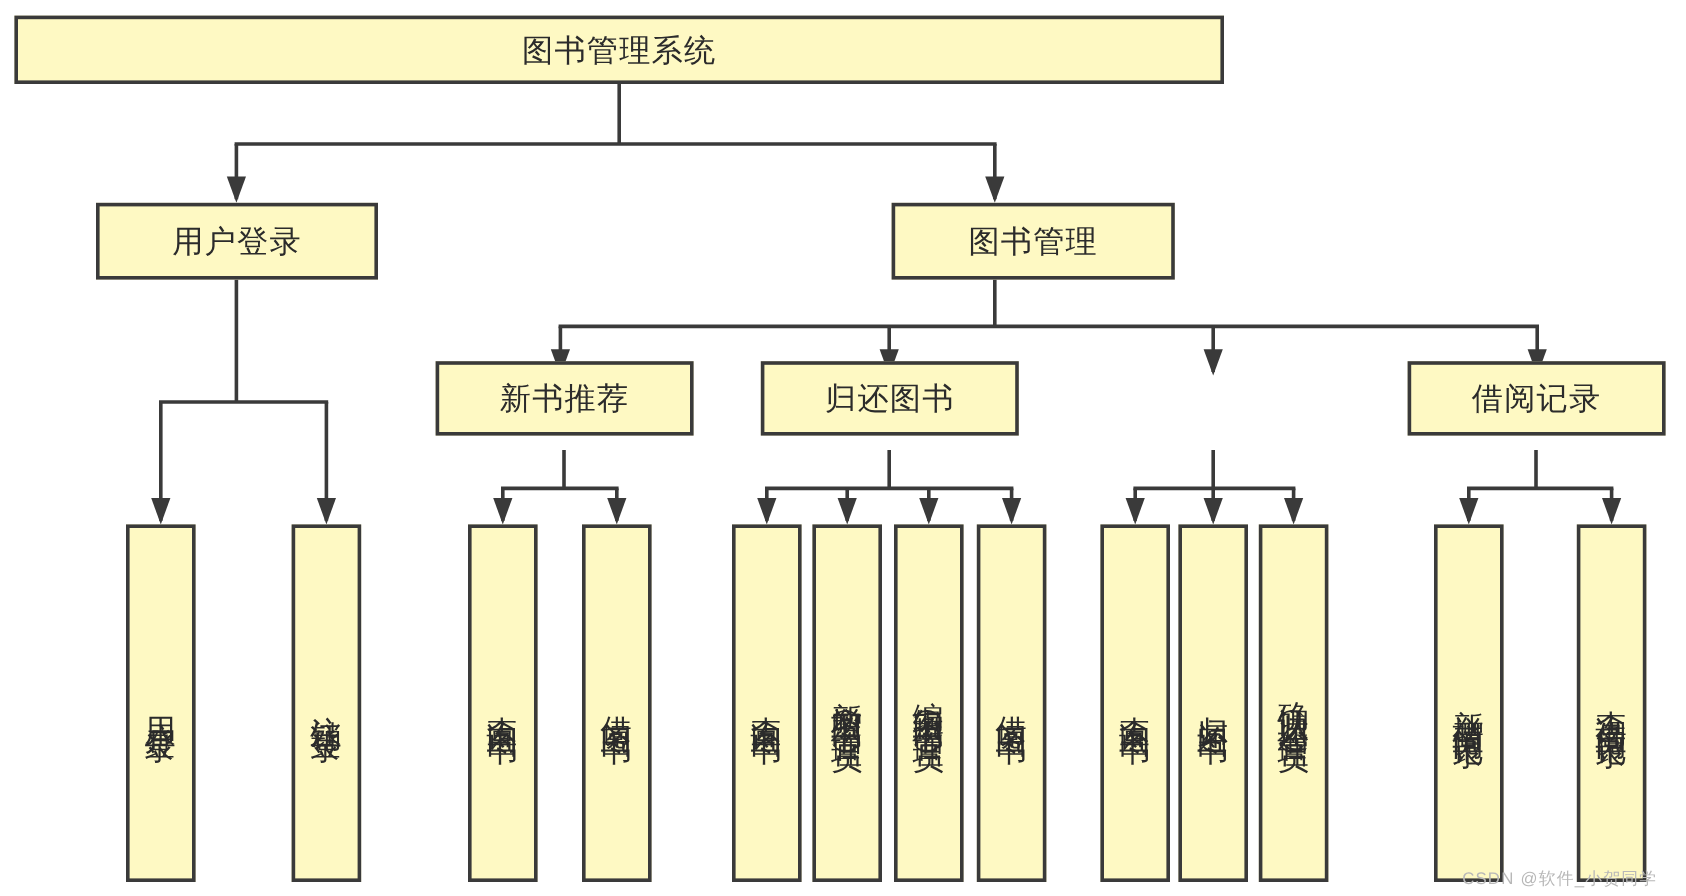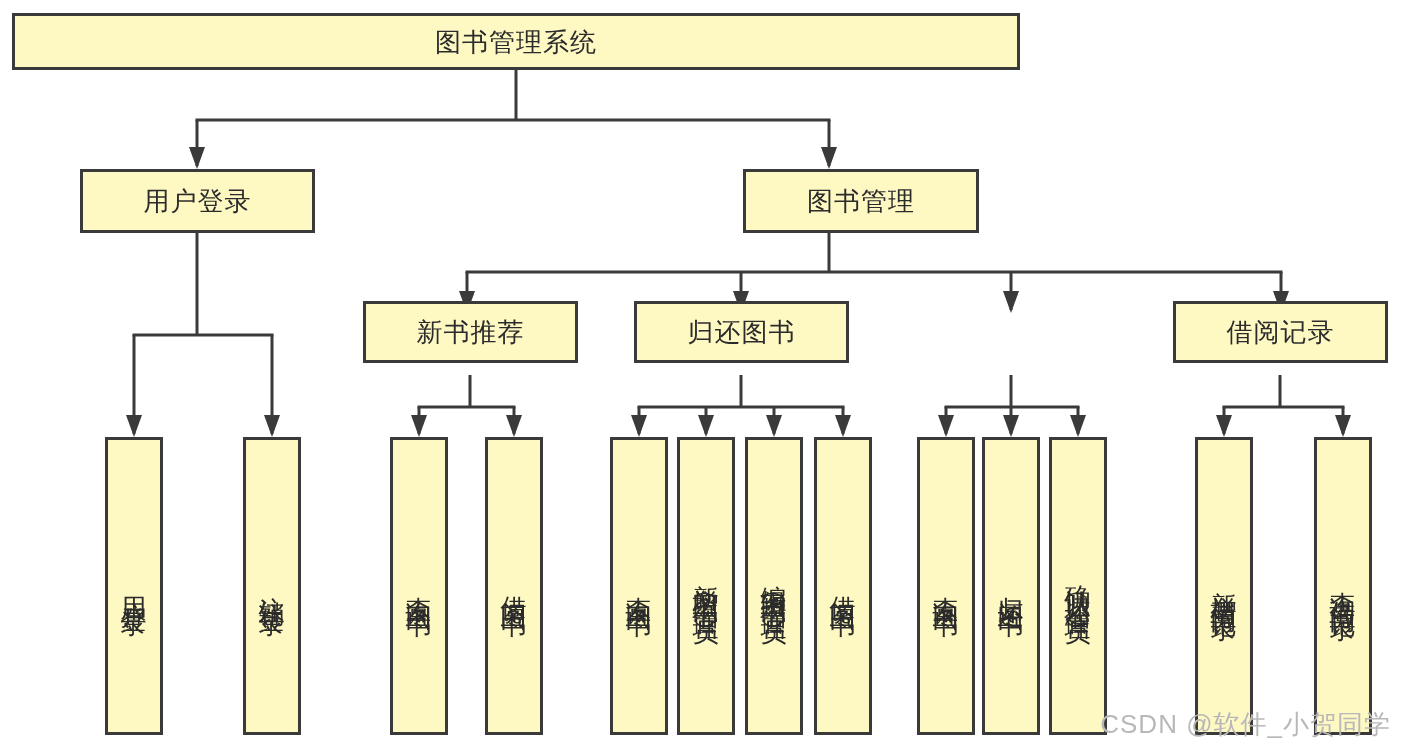--- a/index.html
+++ b/index.html
@@ -59,23 +59,23 @@
   .v-c2{left:677px;}
   .v-c3{left:745px;}
   .v-c4{left:814px;}
   .v-d1{left:917px;}
   .v-d2{left:982px;}
   .v-d3{left:1049px;}
   .v-e1{left:1195px;}
   .v-e2{left:1314px;}
   .watermark{
     position:absolute;
-    right:14px;bottom:5px;
+    right:24px;bottom:5px;
     color:var(--wm);
-    font-size:26px;
+    font-size:14px;
     letter-spacing:1px;
     z-index:5;
     white-space:nowrap;
     text-align:right;
   }
 </style>
 </head>
 <body>
 
 <div class="stage">

